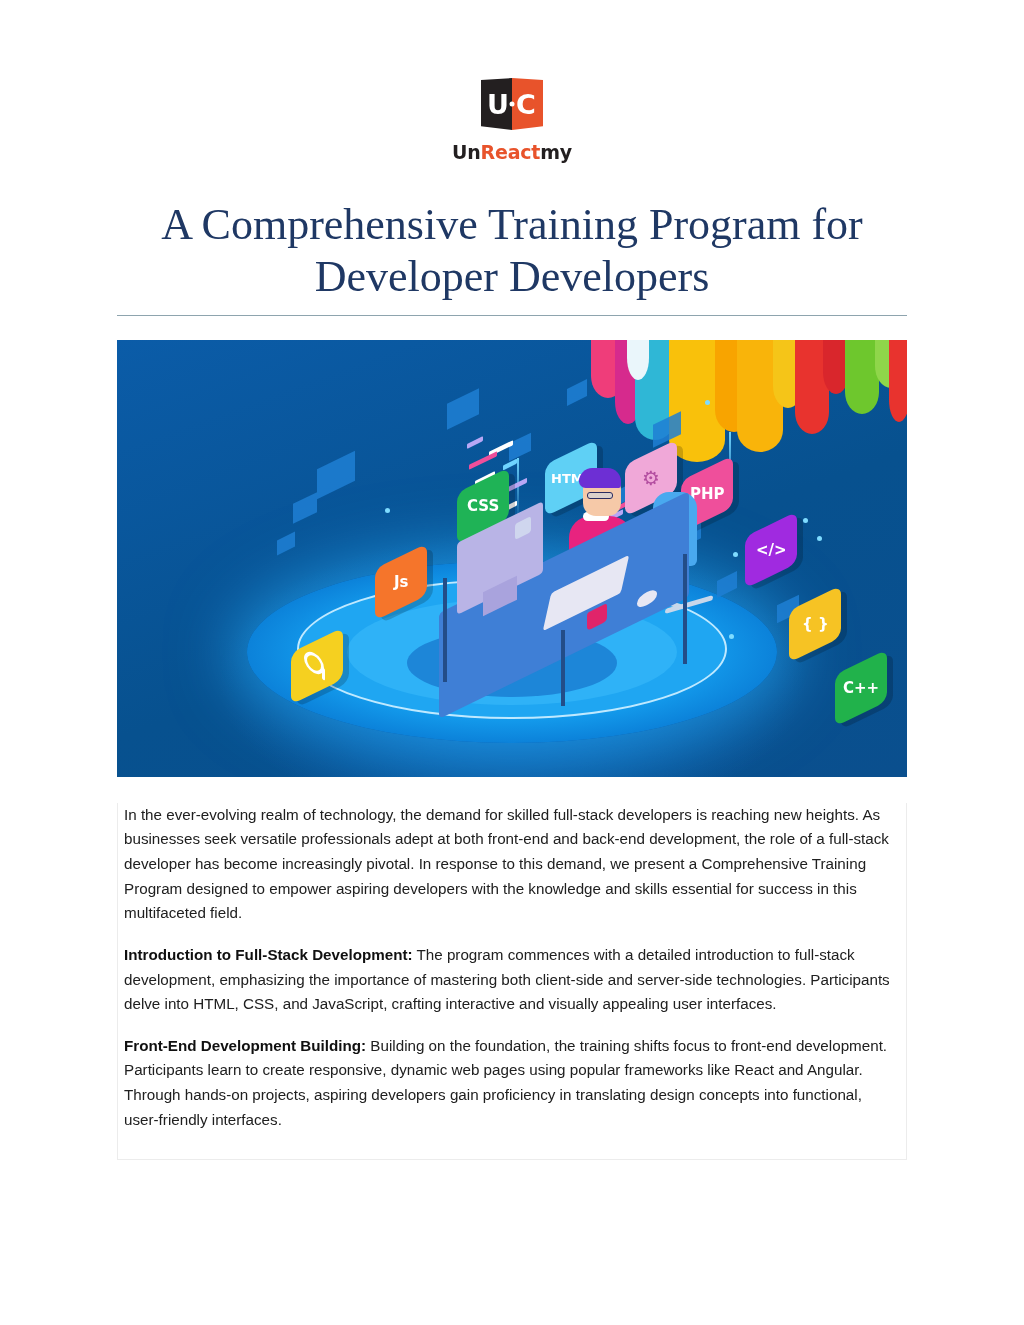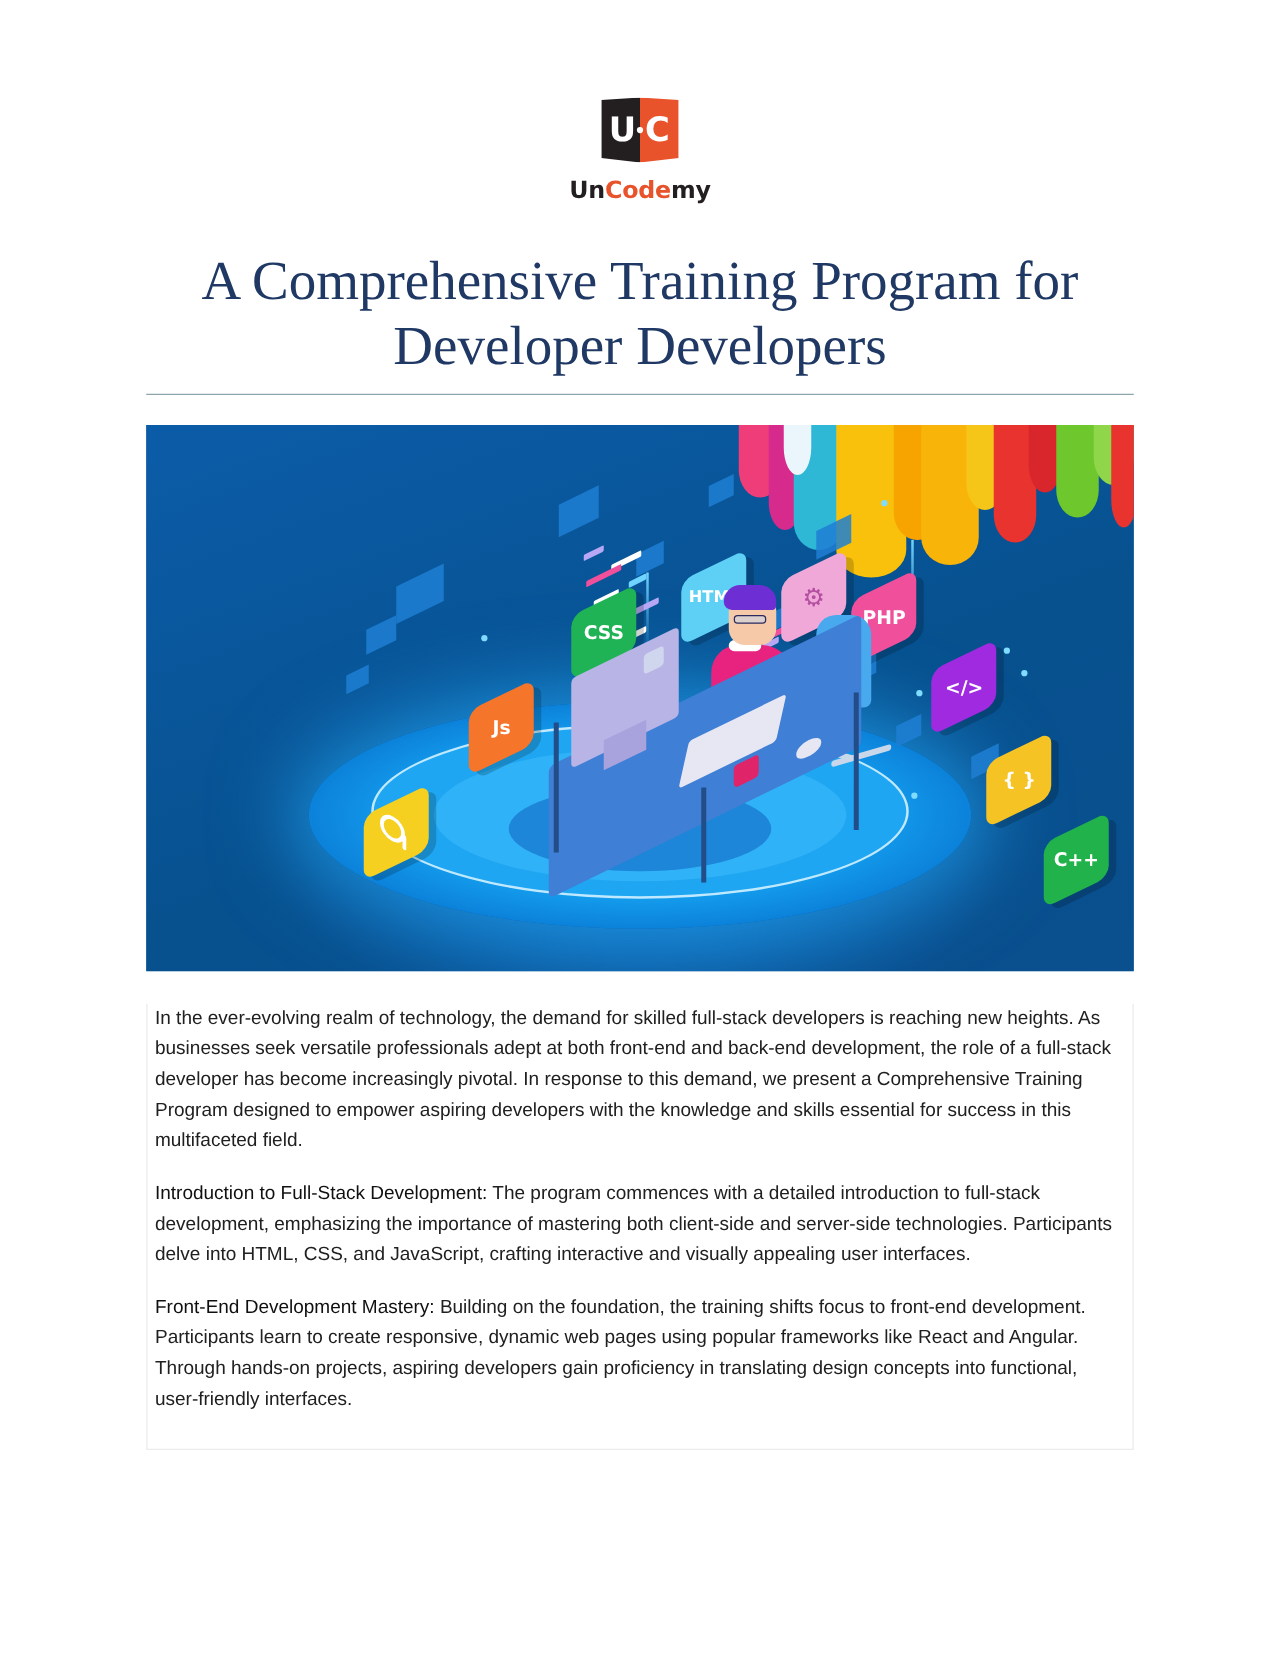--- a/index.html
+++ b/index.html
@@ -296,33 +296,33 @@
   }
   .para:first-child { margin-top: 0; }
   .section-heading {
     font-family: "Liberation Sans", sans-serif;
     font-size: 18.5px;
     font-weight: 700;
     color: #4a7ebb;
     margin: 22px 0 9px 0;
     padding: 0 4px;
   }
-  .lead { font-weight: 400; color: #101010; }
+  .lead { font-weight: 700; color: #101010; }
 </style>
 </head>
 <body>
 
 <div class="logo-block">
   <div class="logo-mark">
     <div class="logo-half left">U</div>
     <div class="logo-half right">C</div>
     <div class="logo-dot"></div>
   </div>
   <div class="logo-word">
-    <span>Un</span><span class="accent">Code</span><span>my</span>
+    <span>Un</span><span class="accent">React</span><span>my</span>
   </div>
 </div>
 
 <h1 class="doc-title">A Comprehensive Training Program for Developer Developers</h1>
 
 <div class="hero">
   <div class="hero-bg"></div>
 
   <div class="drips">
     <div class="drip" style="left:14px;  width:34px; height:62px;  background:#ef3d7a;"></div>
@@ -455,16 +455,16 @@
 <div class="article">
 
   <p class="para">In the ever-evolving realm of technology, the demand for skilled full-stack developers is reaching new heights. As businesses seek versatile professionals adept at both front-end and back-end development, the role of a full-stack developer has become increasingly pivotal. In response to this demand, we present a Comprehensive Training Program designed to empower aspiring developers with the knowledge and skills essential for success in this multifaceted field.</p>
 
 
   <p class="para">
     <span class="lead">Introduction to Full-Stack Development:</span><span> The program commences with a detailed introduction to full-stack development, emphasizing the importance of mastering both client-side and server-side technologies. Participants delve into HTML, CSS, and JavaScript, crafting interactive and visually appealing user interfaces.</span>
   </p>
 
   <p class="para">
-    <span class="lead">Front-End Development Mastery:</span><span> Building on the foundation, the training shifts focus to front-end development. Participants learn to create responsive, dynamic web pages using popular frameworks like React and Angular. Through hands-on projects, aspiring developers gain proficiency in translating design concepts into functional, user-friendly interfaces.</span>
+    <span class="lead">Front-End Development Building:</span><span> Building on the foundation, the training shifts focus to front-end development. Participants learn to create responsive, dynamic web pages using popular frameworks like React and Angular. Through hands-on projects, aspiring developers gain proficiency in translating design concepts into functional, user-friendly interfaces.</span>
   </p>
 
 </div>
 
 </body></html>

